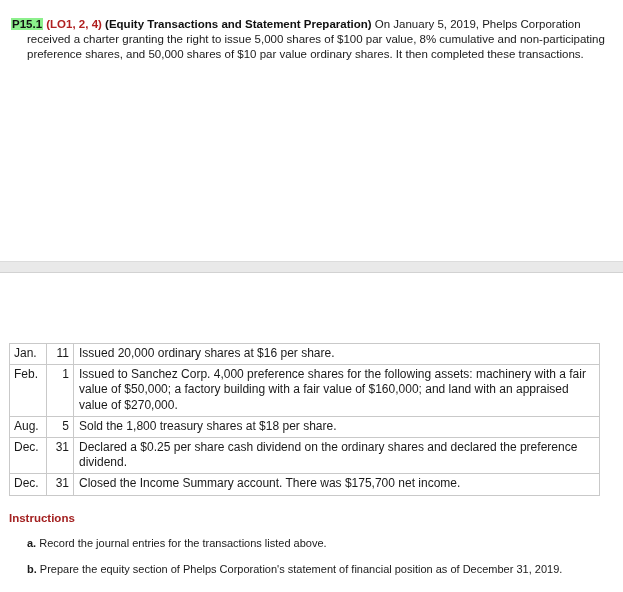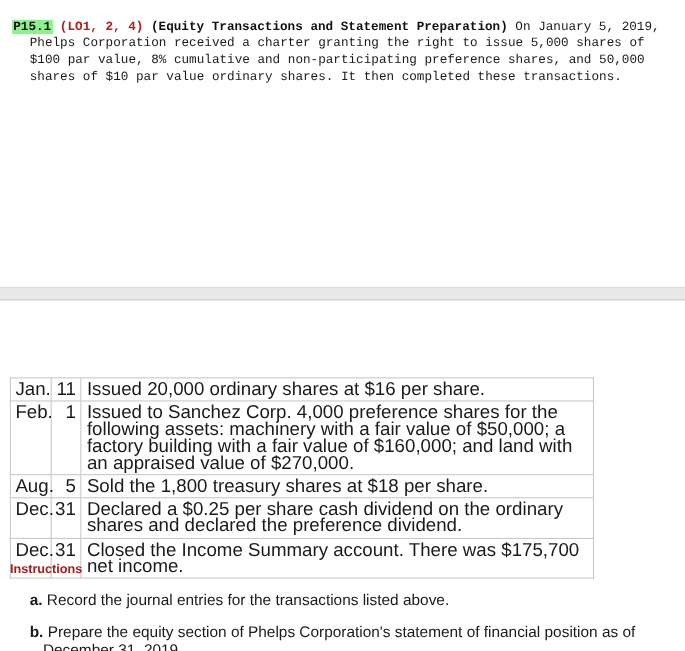--- a/index.html
+++ b/index.html
@@ -15,21 +15,20 @@
     color: #1a1a1a;
     -webkit-font-smoothing: antialiased;
   }
 
   
   #intro-block {
     position: absolute;
     left: 11px;
     top: 5px;
     width: 600px;
-    font-family: Liberation Mono, monospace;
   }
   #intro-paragraph {
     font-size: 11.5px;
     line-height: 15.4px;
     text-indent: 0;
     padding-left: 16px;
     text-align: left;
   }
   #intro-paragraph .hanging {
     margin-left: -16px;
@@ -60,23 +59,23 @@
     border-top: 1px solid #dcdcdc;
     border-bottom: 1px solid #d2d2d2;
     box-sizing: border-box;
   }
 
   
   #transactions-table {
     position: absolute;
     left: 9px;
     top: 343px;
-    width: 531px;
+    width: 591px;
     border-collapse: collapse;
-    font-size: 17px;
+    font-size: 12px;
     line-height: 15.2px;
     table-layout: fixed;
   }
   #transactions-table td {
     border: 1px solid #c9c9c9;
     padding: 2px 5px 3px 5px;
     vertical-align: top;
     color: #1a1a1a;
     background: #ffffff;
   }
@@ -106,21 +105,21 @@
     top: 512px;
     width: 608px;
   }
   #instructions-heading {
     font-size: 11.5px;
     font-weight: bold;
     color: #a32020;
     margin: 0 0 12px 0;
   }
   .instruction-item {
-    font-size: 14px;
+    font-size: 11px;
     line-height: 15.4px;
     padding-left: 30px;
     text-indent: -12px;
     margin-bottom: 9px;
     color: #1a1a1a;
   }
   .instruction-item .item-marker {
     font-weight: bold;
   }
 </style>

